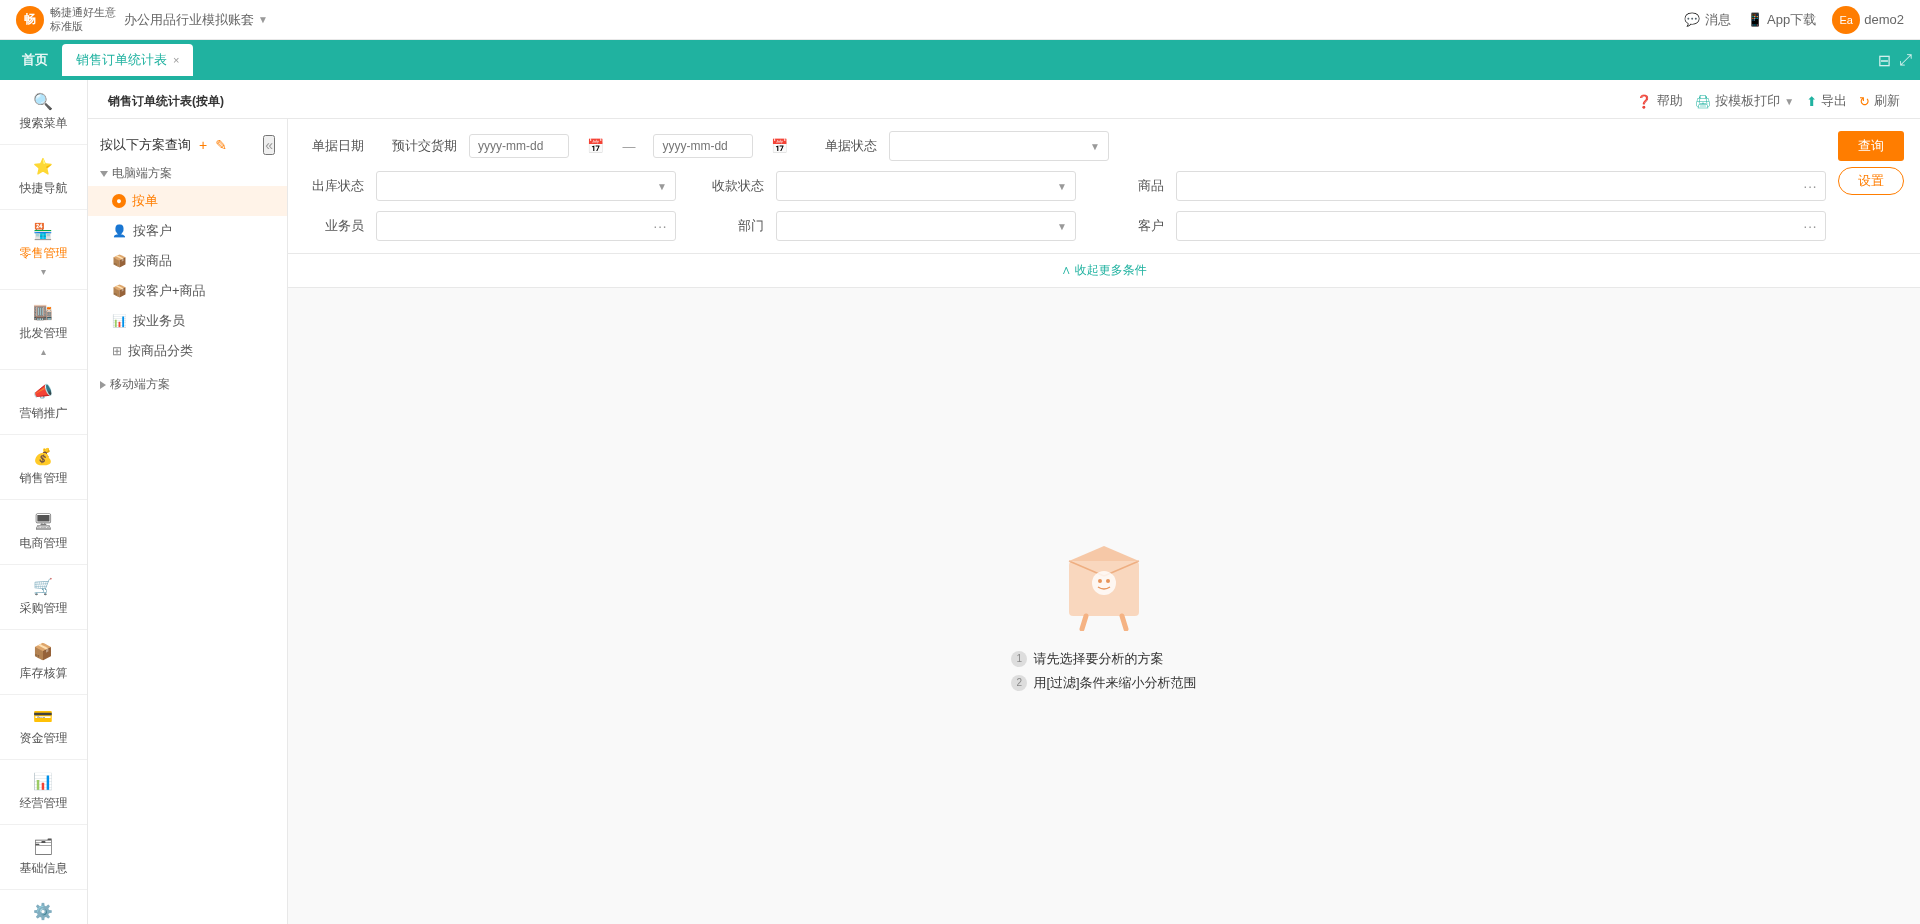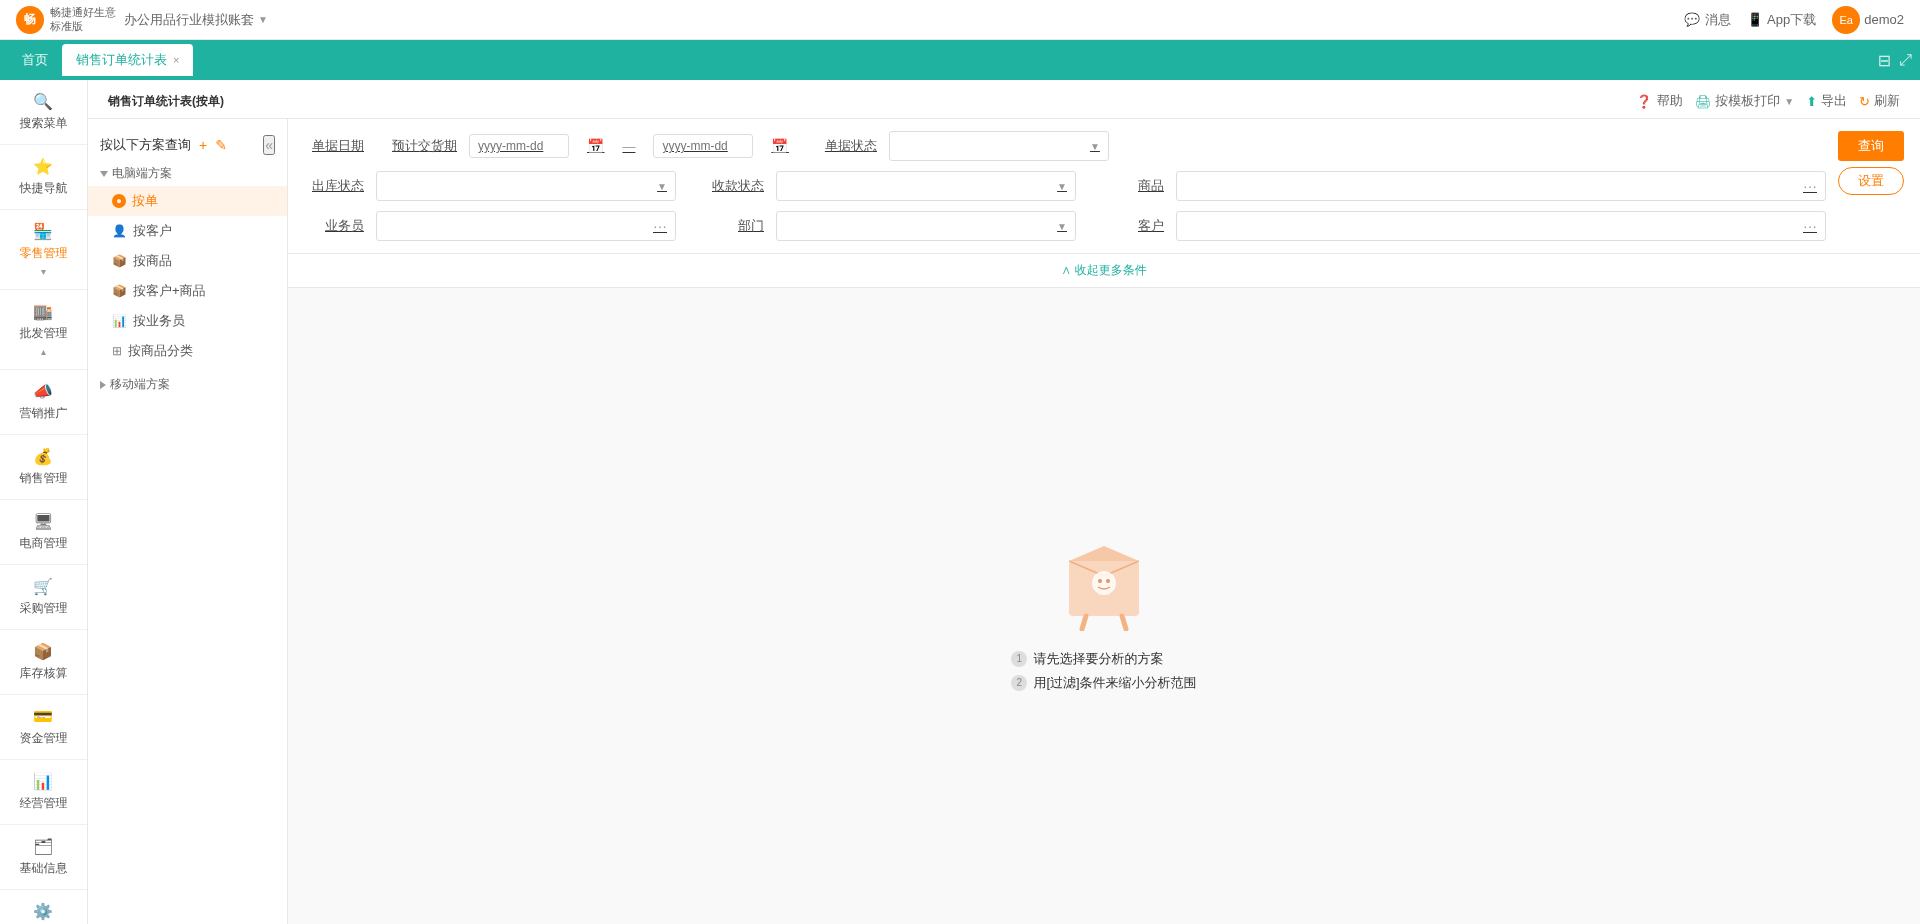--- a/index.html
+++ b/index.html
@@ -51,20 +51,21 @@
       padding: 0 14px;
       display: flex; align-items: center; gap: 6px;
       border-radius: 4px 4px 0 0;
       cursor: pointer;
       font-size: 13px;
       color: rgba(255,255,255,0.85);
     }
     .tab-item.home {
       background: transparent;
       color: rgba(255,255,255,0.9);
+      font-weight: bold;
     }
     .tab-item.active {
       background: #fff;
       color: #20b2a0;
     }
     .tab-close { font-size: 11px; color: #999; cursor: pointer; }
     .tab-bar-right { margin-left: auto; display: flex; align-items: center; gap: 8px; }
     .tab-bar-btn { color: rgba(255,255,255,0.8); font-size: 16px; cursor: pointer; background: none; border: none; }
 
     
@@ -468,21 +469,21 @@
             <span class="triangle-right"></span>
             <span>移动端方案</span>
           </div>
         </div>
       </div>
 
       <div class="content-main">
 
         <div class="content-filter">
           <div style="display:flex;align-items:flex-start;gap:12px;">
-            <div style="flex:1;text-decoration:underline;">
+            <div style="flex:1;">
 
               <div class="filter-row">
 
                 <span class="filter-label">单据日期</span>
 
                 <span class="filter-label" style="margin-left:16px;">预计交货期</span>
                 <div class="date-input-group">
                   <input class="filter-input" type="text" style="width: 100px;" placeholder="yyyy-mm-dd">
                   <span class="cal-icon">📅</span>
                   <span class="dash">—</span>

